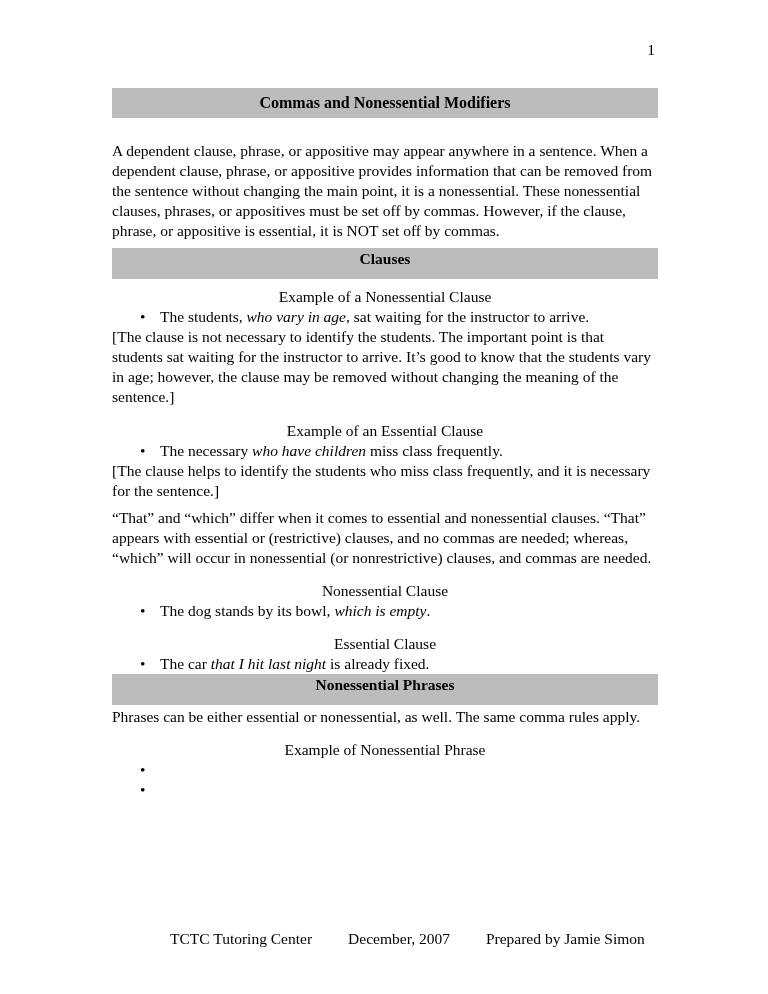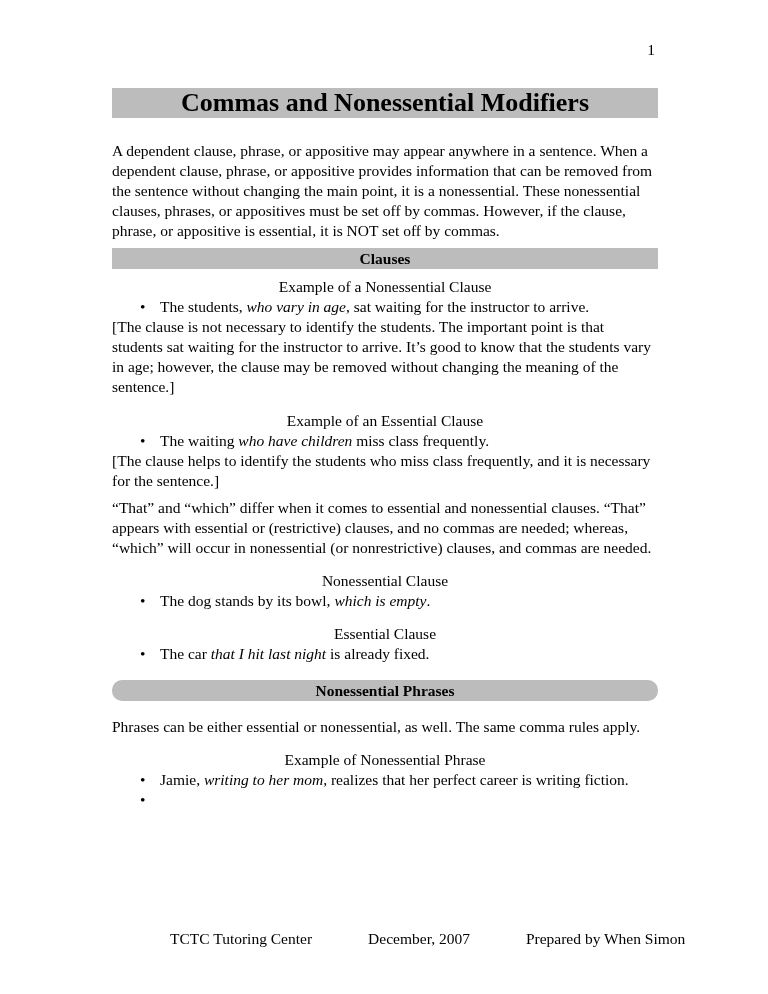--- a/index.html
+++ b/index.html
@@ -14,49 +14,49 @@
   .page { position: relative; width: 768px; height: 994px; overflow: hidden; background: #ffffff; }
   .page-number { position: absolute; top: 40px; right: 113px; }
   .content { padding: 0 110px 0 112px; }
 
   .title-banner {
     margin-top: 88px; height: 30px;
     background: #bcbcbc;
     text-align: center;
   }
   .title-banner h1 {
-    margin: 14px; font-size: 26px; line-height: 30px; font-weight: bold;
+    margin: 14px; font-size: 16px; line-height: 30px; font-weight: bold;
   }
 
   p { margin: 0; }
   .intro { margin-top: 23px; }
 
   .section-banner {
     background: #bcbcbc;
     text-align: center;
     font-weight: bold;
-    height: 21px; line-height: 21px;
+    height: 31px; line-height: 21px;
   }
   .banner-clauses { margin-top: 7px; }
-  .banner-phrases { margin-top: 16px; border-radius: 10px; }
+  .banner-phrases { margin-top: 0; }
 
   .example-heading { text-align: center; }
   .mt6  { margin-top: 8px; }
   .mt7  { margin-top: 7px; }
   .mt13 { margin-top: 13px; }
   .mt14 { margin-top: 14px; }
-  .mt16 { margin-top: 16px; font-family: Liberation Serif, serif; }
+  .mt16 { margin-top: 2px; font-family: Liberation Serif, serif; }
 
   .bullet-line { display: flex; padding-left: 28px; }
   .bullet-glyph { flex: 0 0 20px; width: 20px; }
   .bullet-text .it { font-style: italic; margin-top: 23px; }
 
   .footer {
     position: absolute; top: 929px; left: 0; width: 768px;
-    display: flex; gap: 56px; padding-left: 170px; box-sizing: border-box;
+    display: flex; gap: 36px; padding-left: 170px; box-sizing: border-box;
   }
 </style>
 </head>
 <body>
 
 <div class="page">
 
   <div class="page-number">1</div>
 
   <div class="content">
@@ -72,21 +72,21 @@
     <div class="example-heading mt6">Example of a Nonessential Clause</div>
     <div class="bullet-line">
       <span class="bullet-glyph">•</span>
       <span class="bullet-text"><span>The students, </span><span class="it">who vary in age</span><span>, sat waiting for the instructor to arrive.</span></span>
     </div>
     <p>[The clause is not necessary to identify the students. The important point is that students sat waiting for the instructor to arrive. It’s good to know that the students vary in age; however, the clause may be removed without changing the meaning of the sentence.]</p>
 
     <div class="example-heading mt14">Example of an Essential Clause</div>
     <div class="bullet-line">
       <span class="bullet-glyph">•</span>
-      <span class="bullet-text"><span>The waiting </span><span class="it">who have children</span><span> miss class frequently.</span></span>
+      <span class="bullet-text"><span>The necessary </span><span class="it">who have children</span><span> miss class frequently.</span></span>
     </div>
     <p>[The clause helps to identify the students who miss class frequently, and it is necessary for the sentence.]</p>
 
     <p class="mt7">“That” and “which” differ when it comes to essential and nonessential clauses. “That” appears with essential or (restrictive) clauses, and no commas are needed; whereas, “which” will occur in nonessential (or nonrestrictive) clauses, and commas are needed.</p>
 
     <div class="example-heading mt13">Nonessential Clause</div>
     <div class="bullet-line">
       <span class="bullet-glyph">•</span>
       <span class="bullet-text"><span>The dog stands by its bowl, </span><span class="it">which is empty</span><span>.</span></span>
     </div>
@@ -97,28 +97,27 @@
       <span class="bullet-text"><span>The car </span><span class="it">that I hit last night</span><span> is already fixed.</span></span>
     </div>
 
     <div class="section-banner banner-phrases">Nonessential Phrases</div>
 
     <p class="mt16">Phrases can be either essential or nonessential, as well. The same comma rules apply.</p>
 
     <div class="example-heading mt13">Example of Nonessential Phrase</div>
     <div class="bullet-line">
       <span class="bullet-glyph">•</span>
-      <span class="bullet-text"><span>Jamie, </span><span class="it">writing to her mom</span><span>, realizes that her perfect career is writing fiction.</span></span>
     </div>
 
     <div class="bullet-line">
       <span class="bullet-glyph">•</span>
     </div>
 
   </div>
 
   <div class="footer">
     <span>TCTC Tutoring Center</span>
     <span>December, 2007</span>
-    <span>Prepared by When Simon</span>
+    <span>Prepared by Jamie Simon</span>
   </div>
 
 </div>
 
 </body></html>

